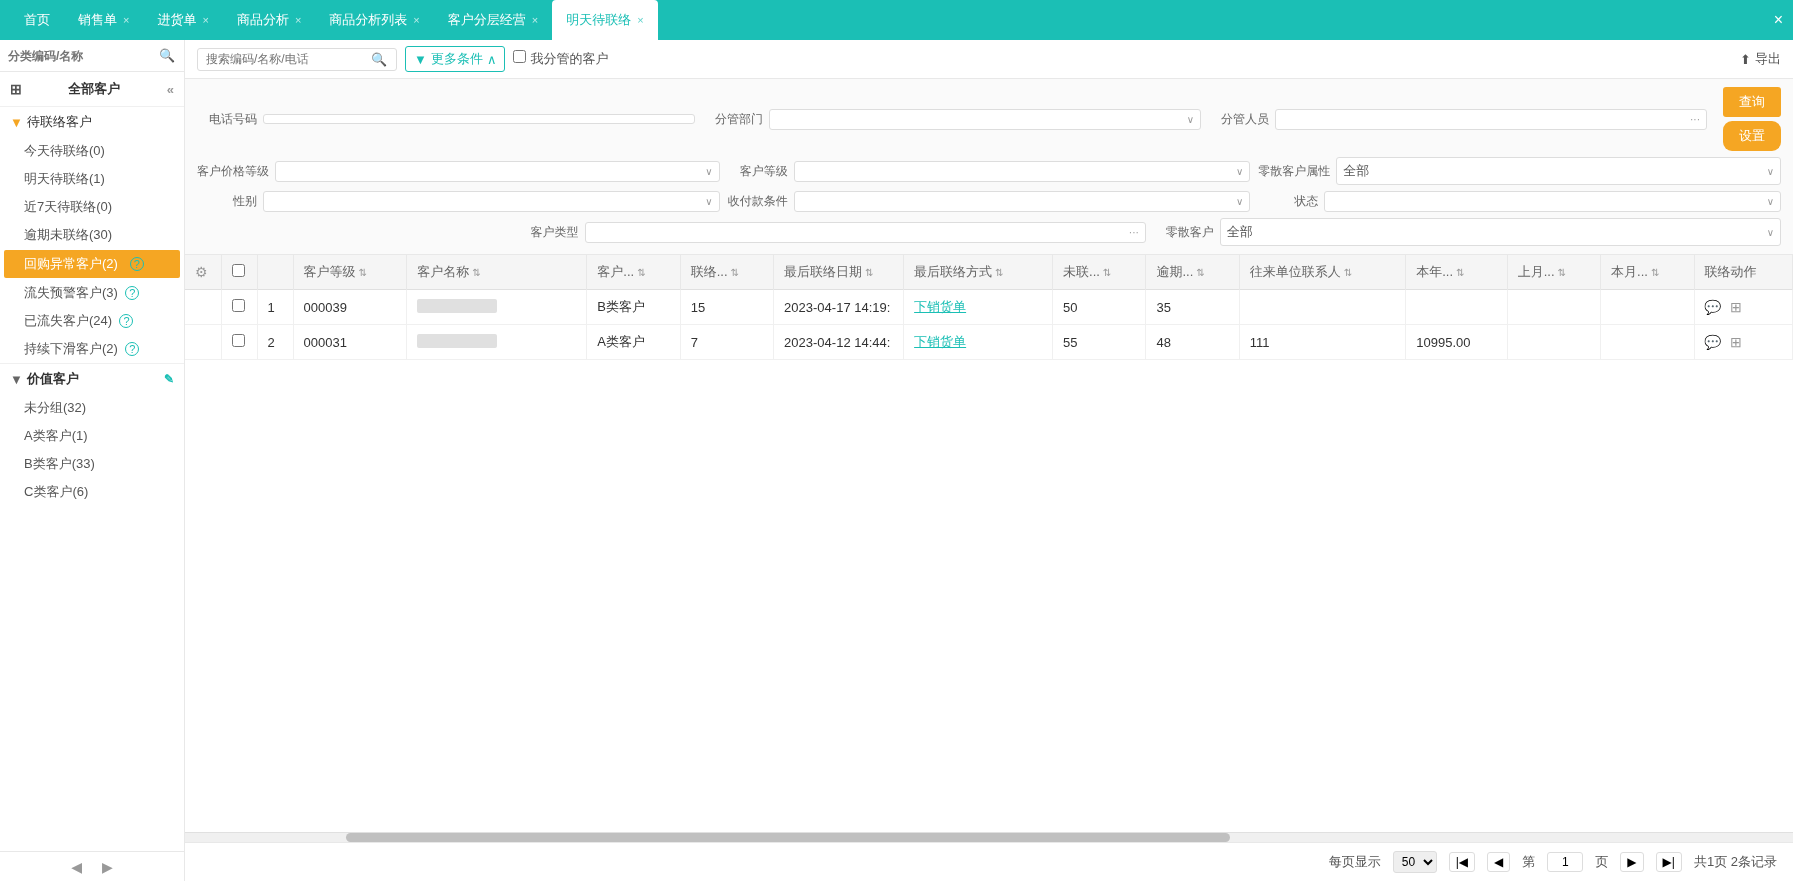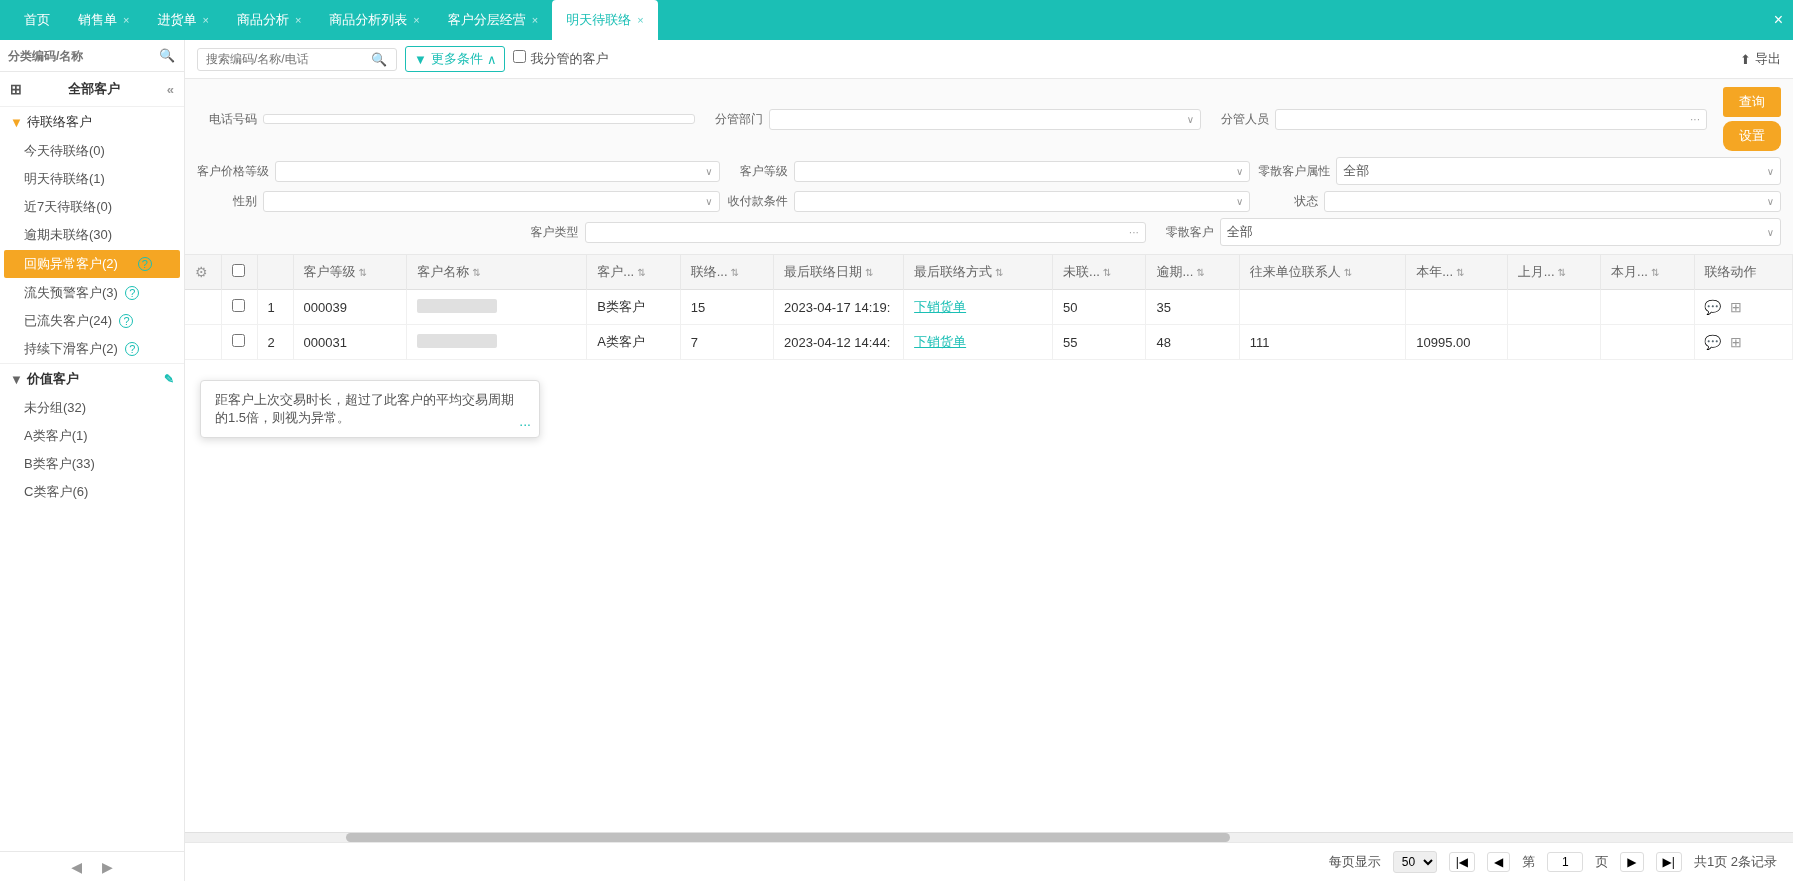--- a/index.html
+++ b/index.html
@@ -473,21 +473,21 @@
       <span>明天待联络(1)</span>
     </div>
     <div class="sidebar-item">
       <span>近7天待联络(0)</span>
     </div>
     <div class="sidebar-item">
       <span>逾期未联络(30)</span>
     </div>
 
     <div style="position:relative;">
-      <div class="sidebar-item active-item" style="display:flex;align-items:center;gap:20px;">
+      <div class="sidebar-item active-item" style="display:flex;align-items:center;gap:12px;">
         <span>回购异常客户(2)</span>
         <span class="info-icon">?</span>
       </div>
     </div>
 
     <div class="sidebar-item">
       <span>流失预警客户(3)</span>
       <span class="info-icon" style="margin-left:4px;">?</span>
     </div>
     <div class="sidebar-item">
@@ -520,23 +520,20 @@
 
     <div style="flex:1;"></div>
     <div class="sidebar-scroll-bottom">
       <span>◀</span>
       <span>▶</span>
     </div>
   </div>
 
   <div class="content-area">
 
-    <div class="tooltip-box" style="position:fixed;left:200px;top:380px;z-index:200;">
-      <span>距客户上次交易时长，超过了此客户的平均交易周期的1.5倍，则视为异常。</span>
-    </div>
 
     <div class="filter-toolbar">
       <div class="search-box">
         <input type="text" placeholder="搜索编码/名称/电话" style="">
         <span style="color:#1bbfb5;">🔍</span>
       </div>
       <div class="more-btn">
         <span>▼</span>
         <span>更多条件</span>
         <span>∧</span>

